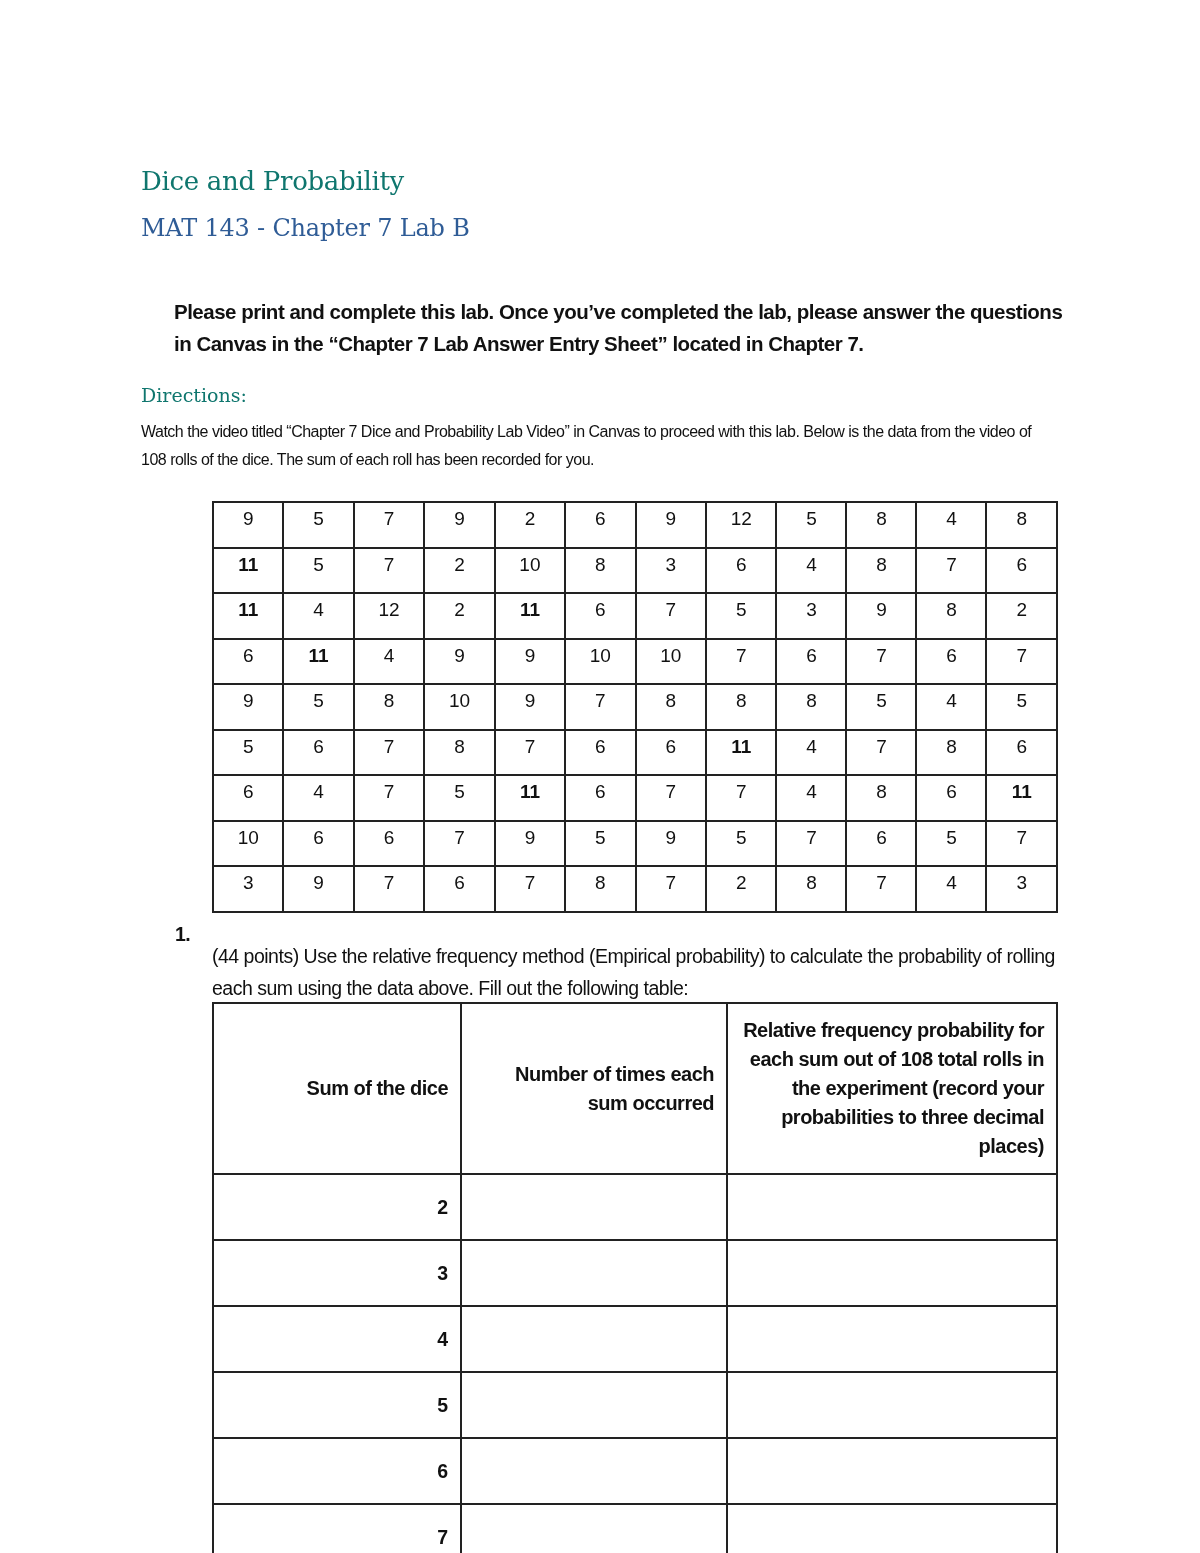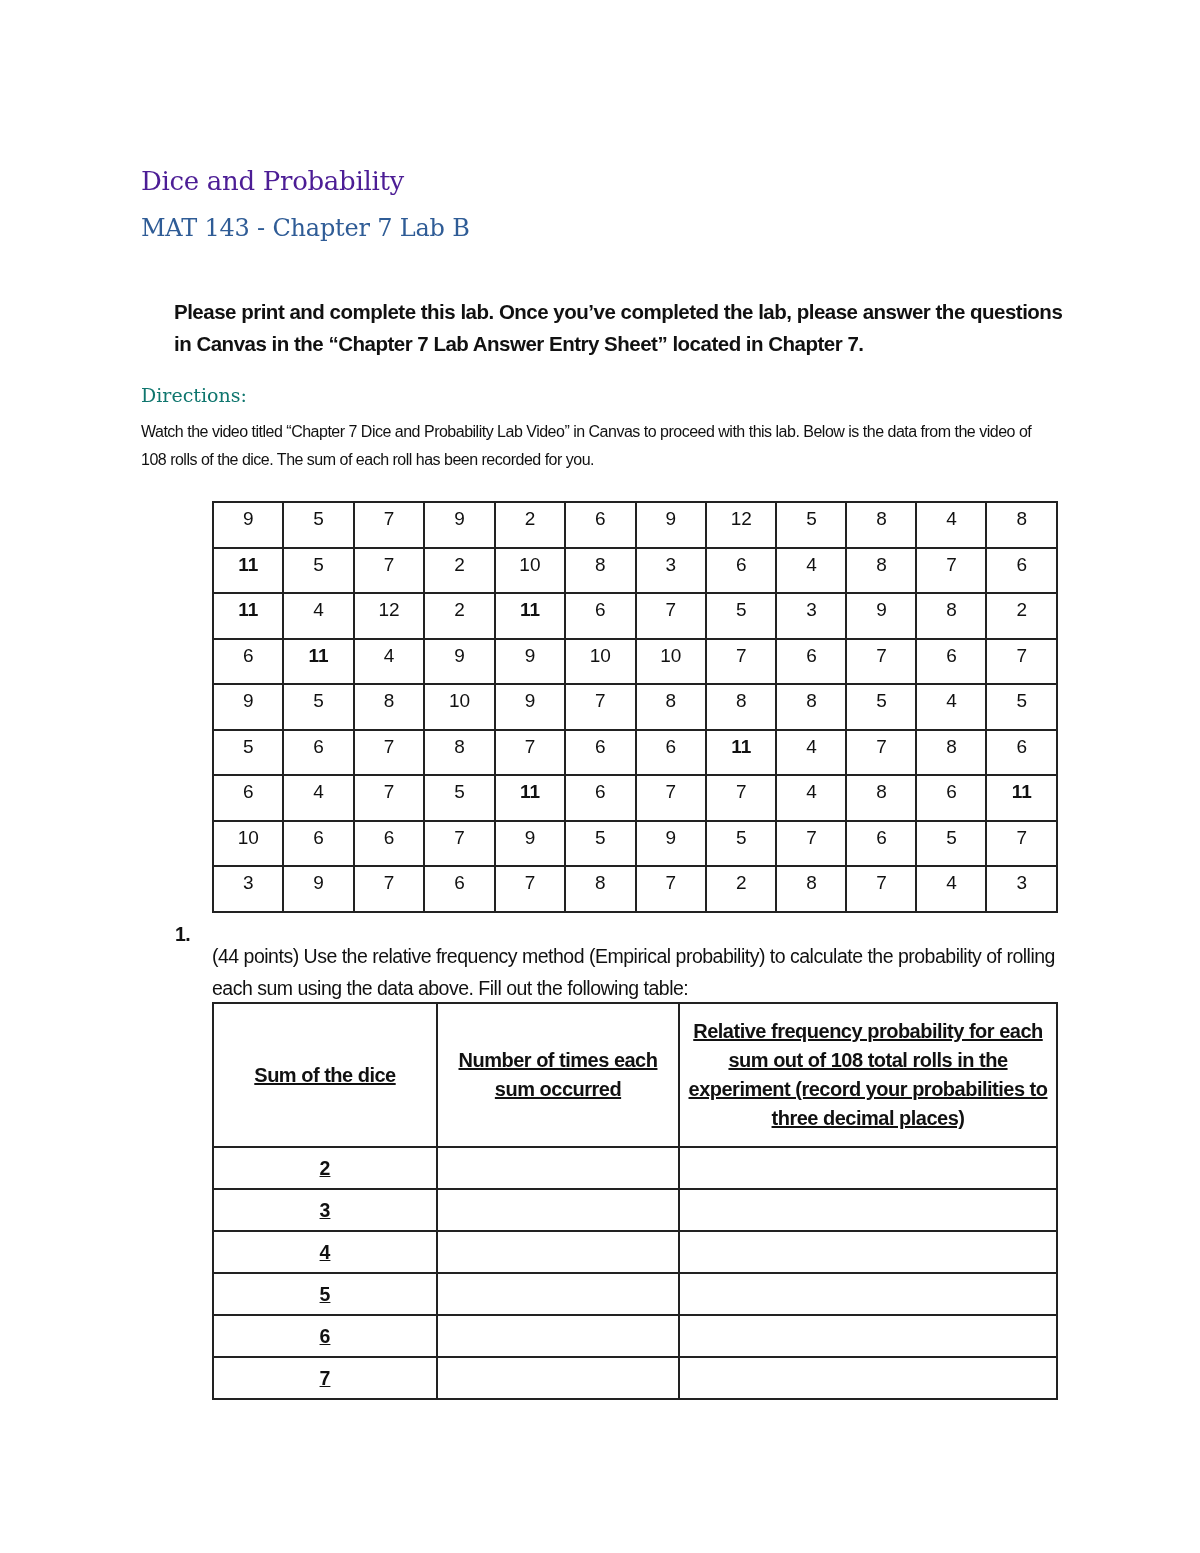--- a/index.html
+++ b/index.html
@@ -1,38 +1,38 @@
 <!DOCTYPE html>
 <html><head>
 <meta charset="utf-8">
 <style>
   html, body { margin: 0; padding: 0; background: #ffffff; }
   body { width: 1200px; height: 1553px; position: relative; overflow: hidden;
          font-family: "Liberation Sans", "DejaVu Sans", sans-serif; color: #111; }
   .title { position: absolute; left: 141px; top: 166px; font-family: "DejaVu Serif", "Liberation Serif", serif;
-           font-size: 26px; color: #4c1d95; letter-spacing: -0.3px; }
+           font-size: 26px; color: #0f766e; letter-spacing: -0.3px; }
   .subtitle { position: absolute; left: 141px; top: 214px; font-family: "DejaVu Serif", "Liberation Serif", serif;
            font-size: 24px; color: #2f5c96; letter-spacing: -0.2px; }
   .intro { position: absolute; left: 141px; top: 296px; width: 900px; font-weight: bold; font-size: 20.5px;
            line-height: 32px; letter-spacing: -0.5px; margin-left: 33px; }
   .dir-head { position: absolute; left: 141px; top: 384px; font-family: "DejaVu Serif", "Liberation Serif", serif;
            font-size: 19px; color: #0f766e; }
   .dir-text { position: absolute; left: 141px; top: 418px; width: 910px; font-size: 16px; line-height: 28px;
            letter-spacing: -0.5px; }
   table { border-collapse: collapse; }
   .data-table { position: absolute; left: 212px; top: 501px; width: 846px; }
   .data-table td { border: 2px solid #222; height: 38.5px; text-align: center; font-size: 19px; width: 70.5px;
            padding: 0; vertical-align: top; padding-top: 5px; }
   .data-table td.bold { font-weight: bold; }
   .question { position: absolute; left: 175px; top: 918px; width: 880px; font-size: 19.5px; line-height: 32px;
            letter-spacing: -0.5px; }
   .q-num { position: absolute; left: 0; top: 0; font-weight: bold; }
   .q-text { margin-left: 37px; margin-top: 22px; }
   .freq-table { position: absolute; left: 212px; top: 1002px; width: 846px; }
-  .freq-table th, .freq-table td { border: 2px solid #222; padding: 0; text-align: center; text-decoration: underline; }
+  .freq-table th, .freq-table td { border: 2px solid #222; padding: 12px; text-align: right; }
   .freq-table th { height: 142px; font-size: 20px; line-height: 29px; letter-spacing: -0.5px; }
   .freq-table th.c1 { width: 222px; margin-left: 16px; }
   .freq-table th.c2 { width: 240px; }
   .freq-table td { height: 40px; font-weight: bold; font-size: 19.5px; }
 </style>
 </head>
 <body>
 
 <div class="title">Dice and Probability</div>
 <div class="subtitle">MAT 143 - Chapter 7 Lab B</div>

